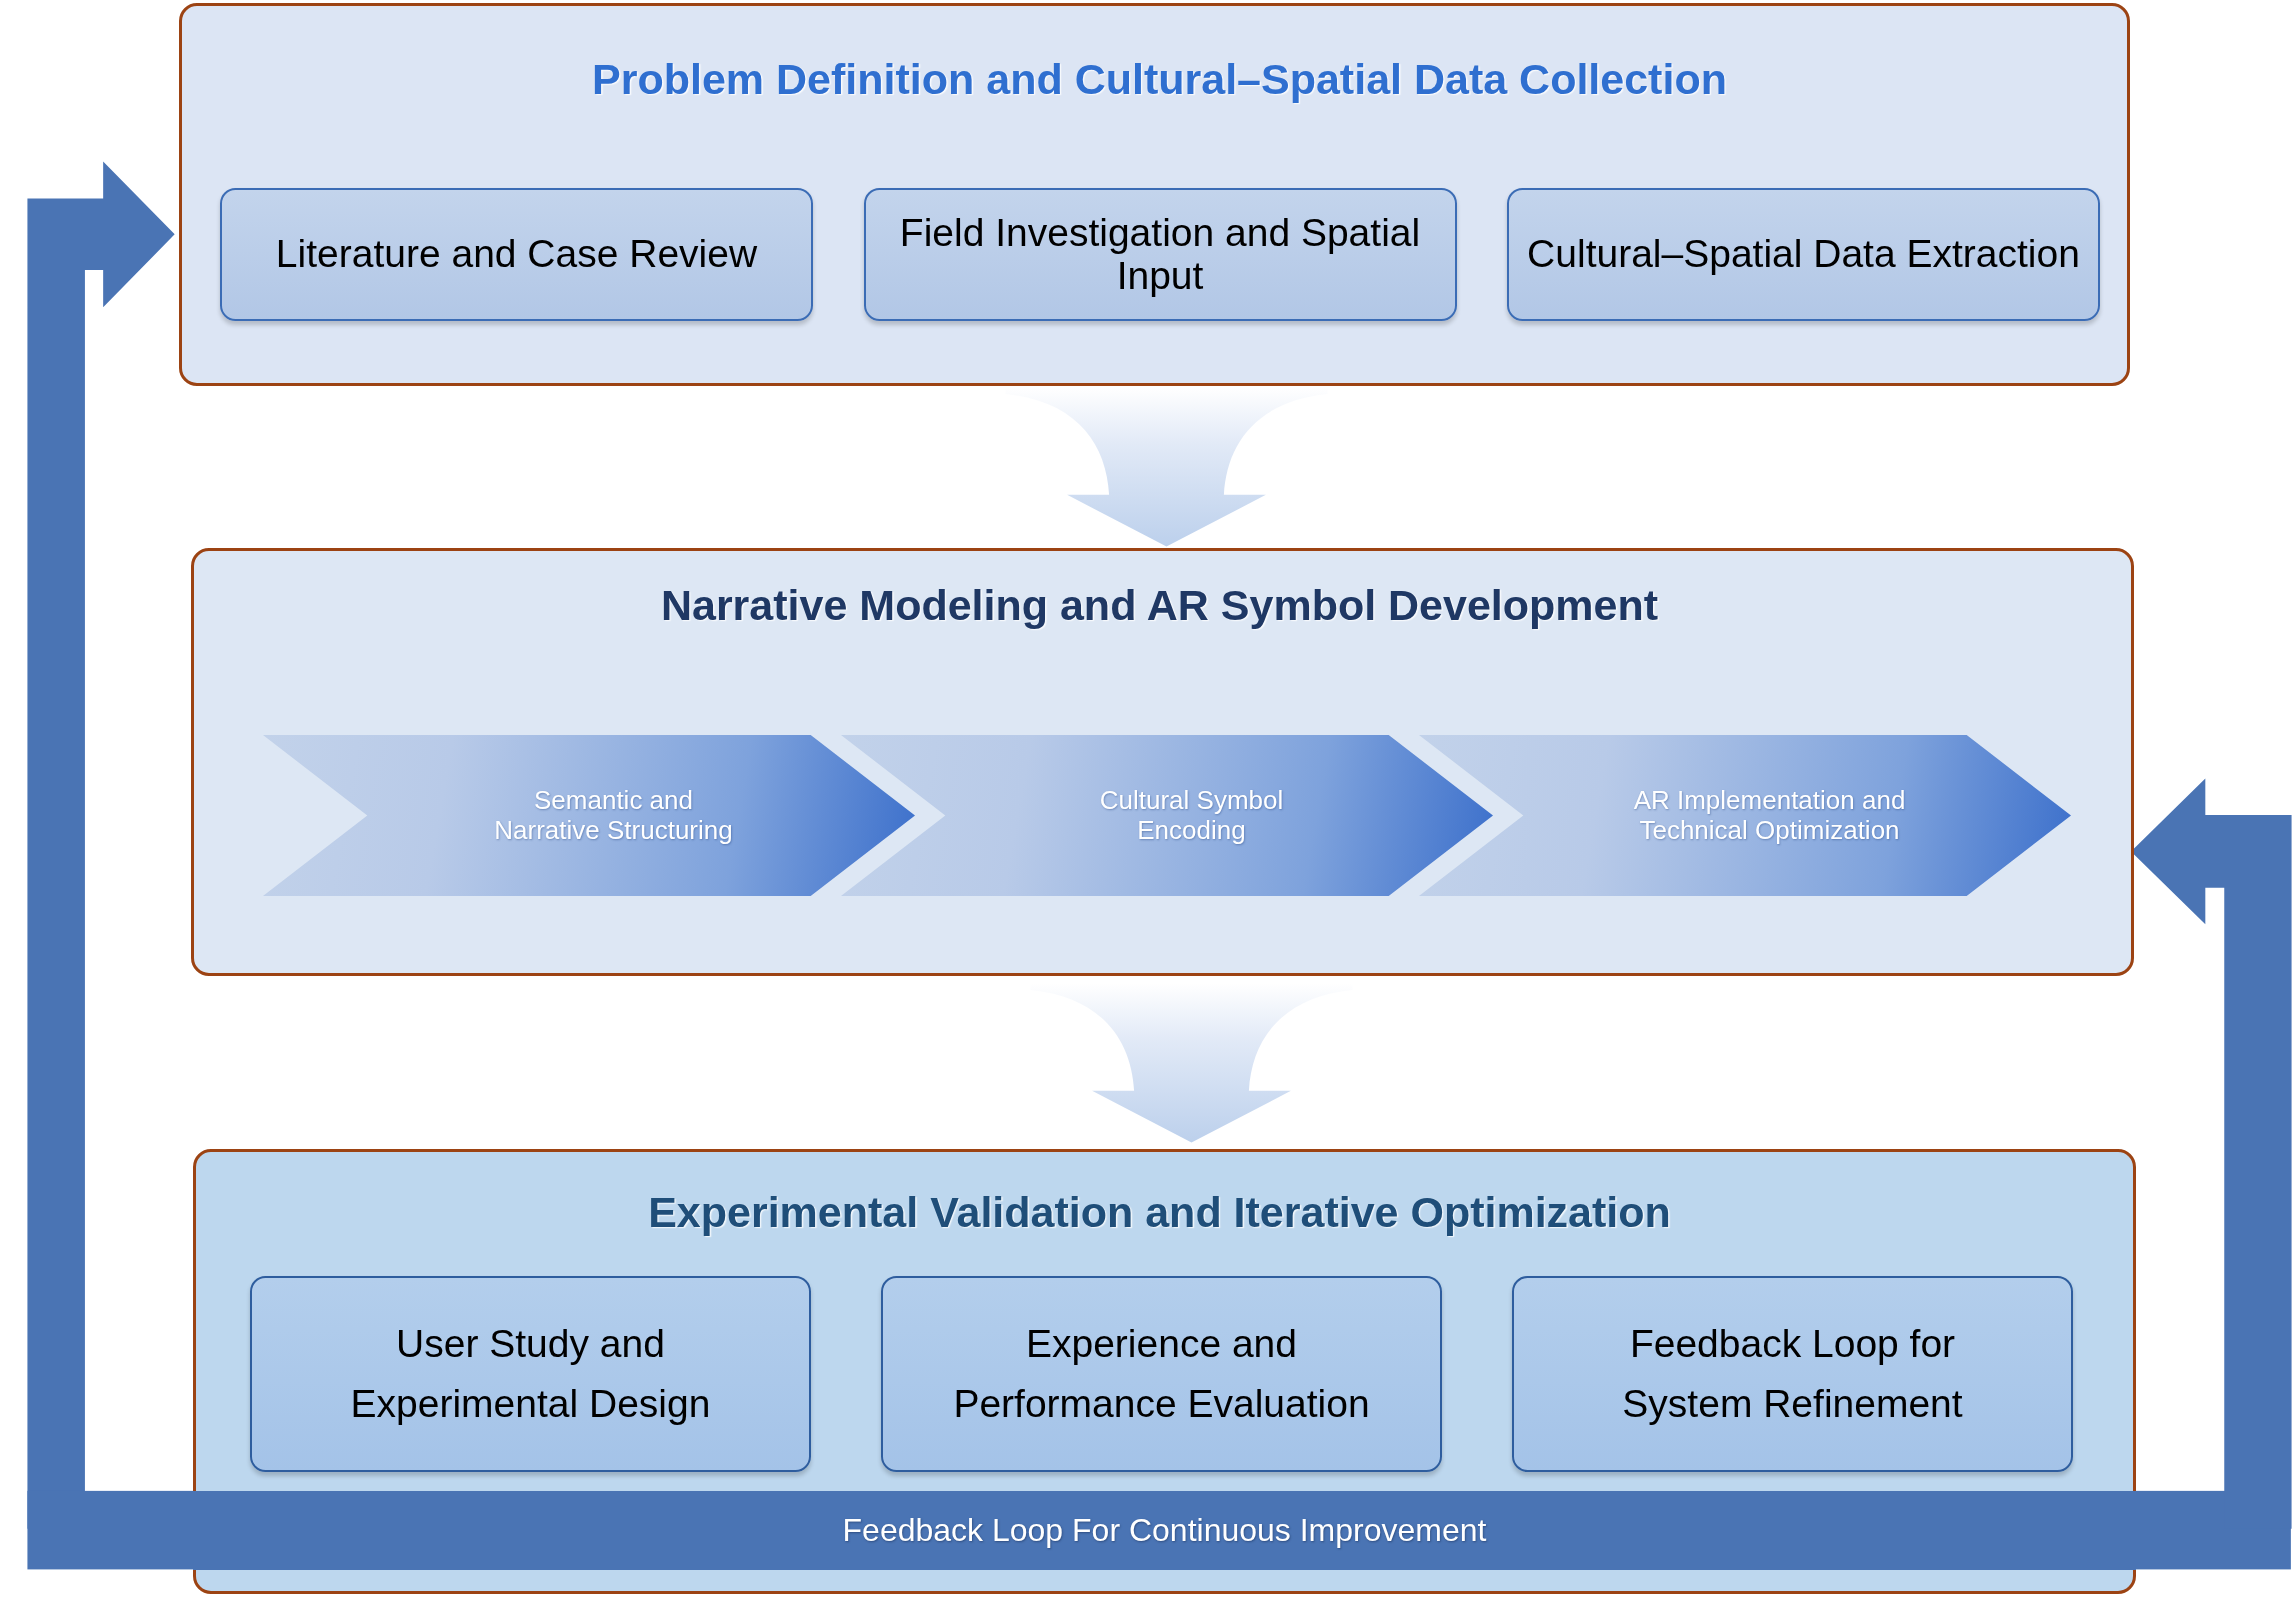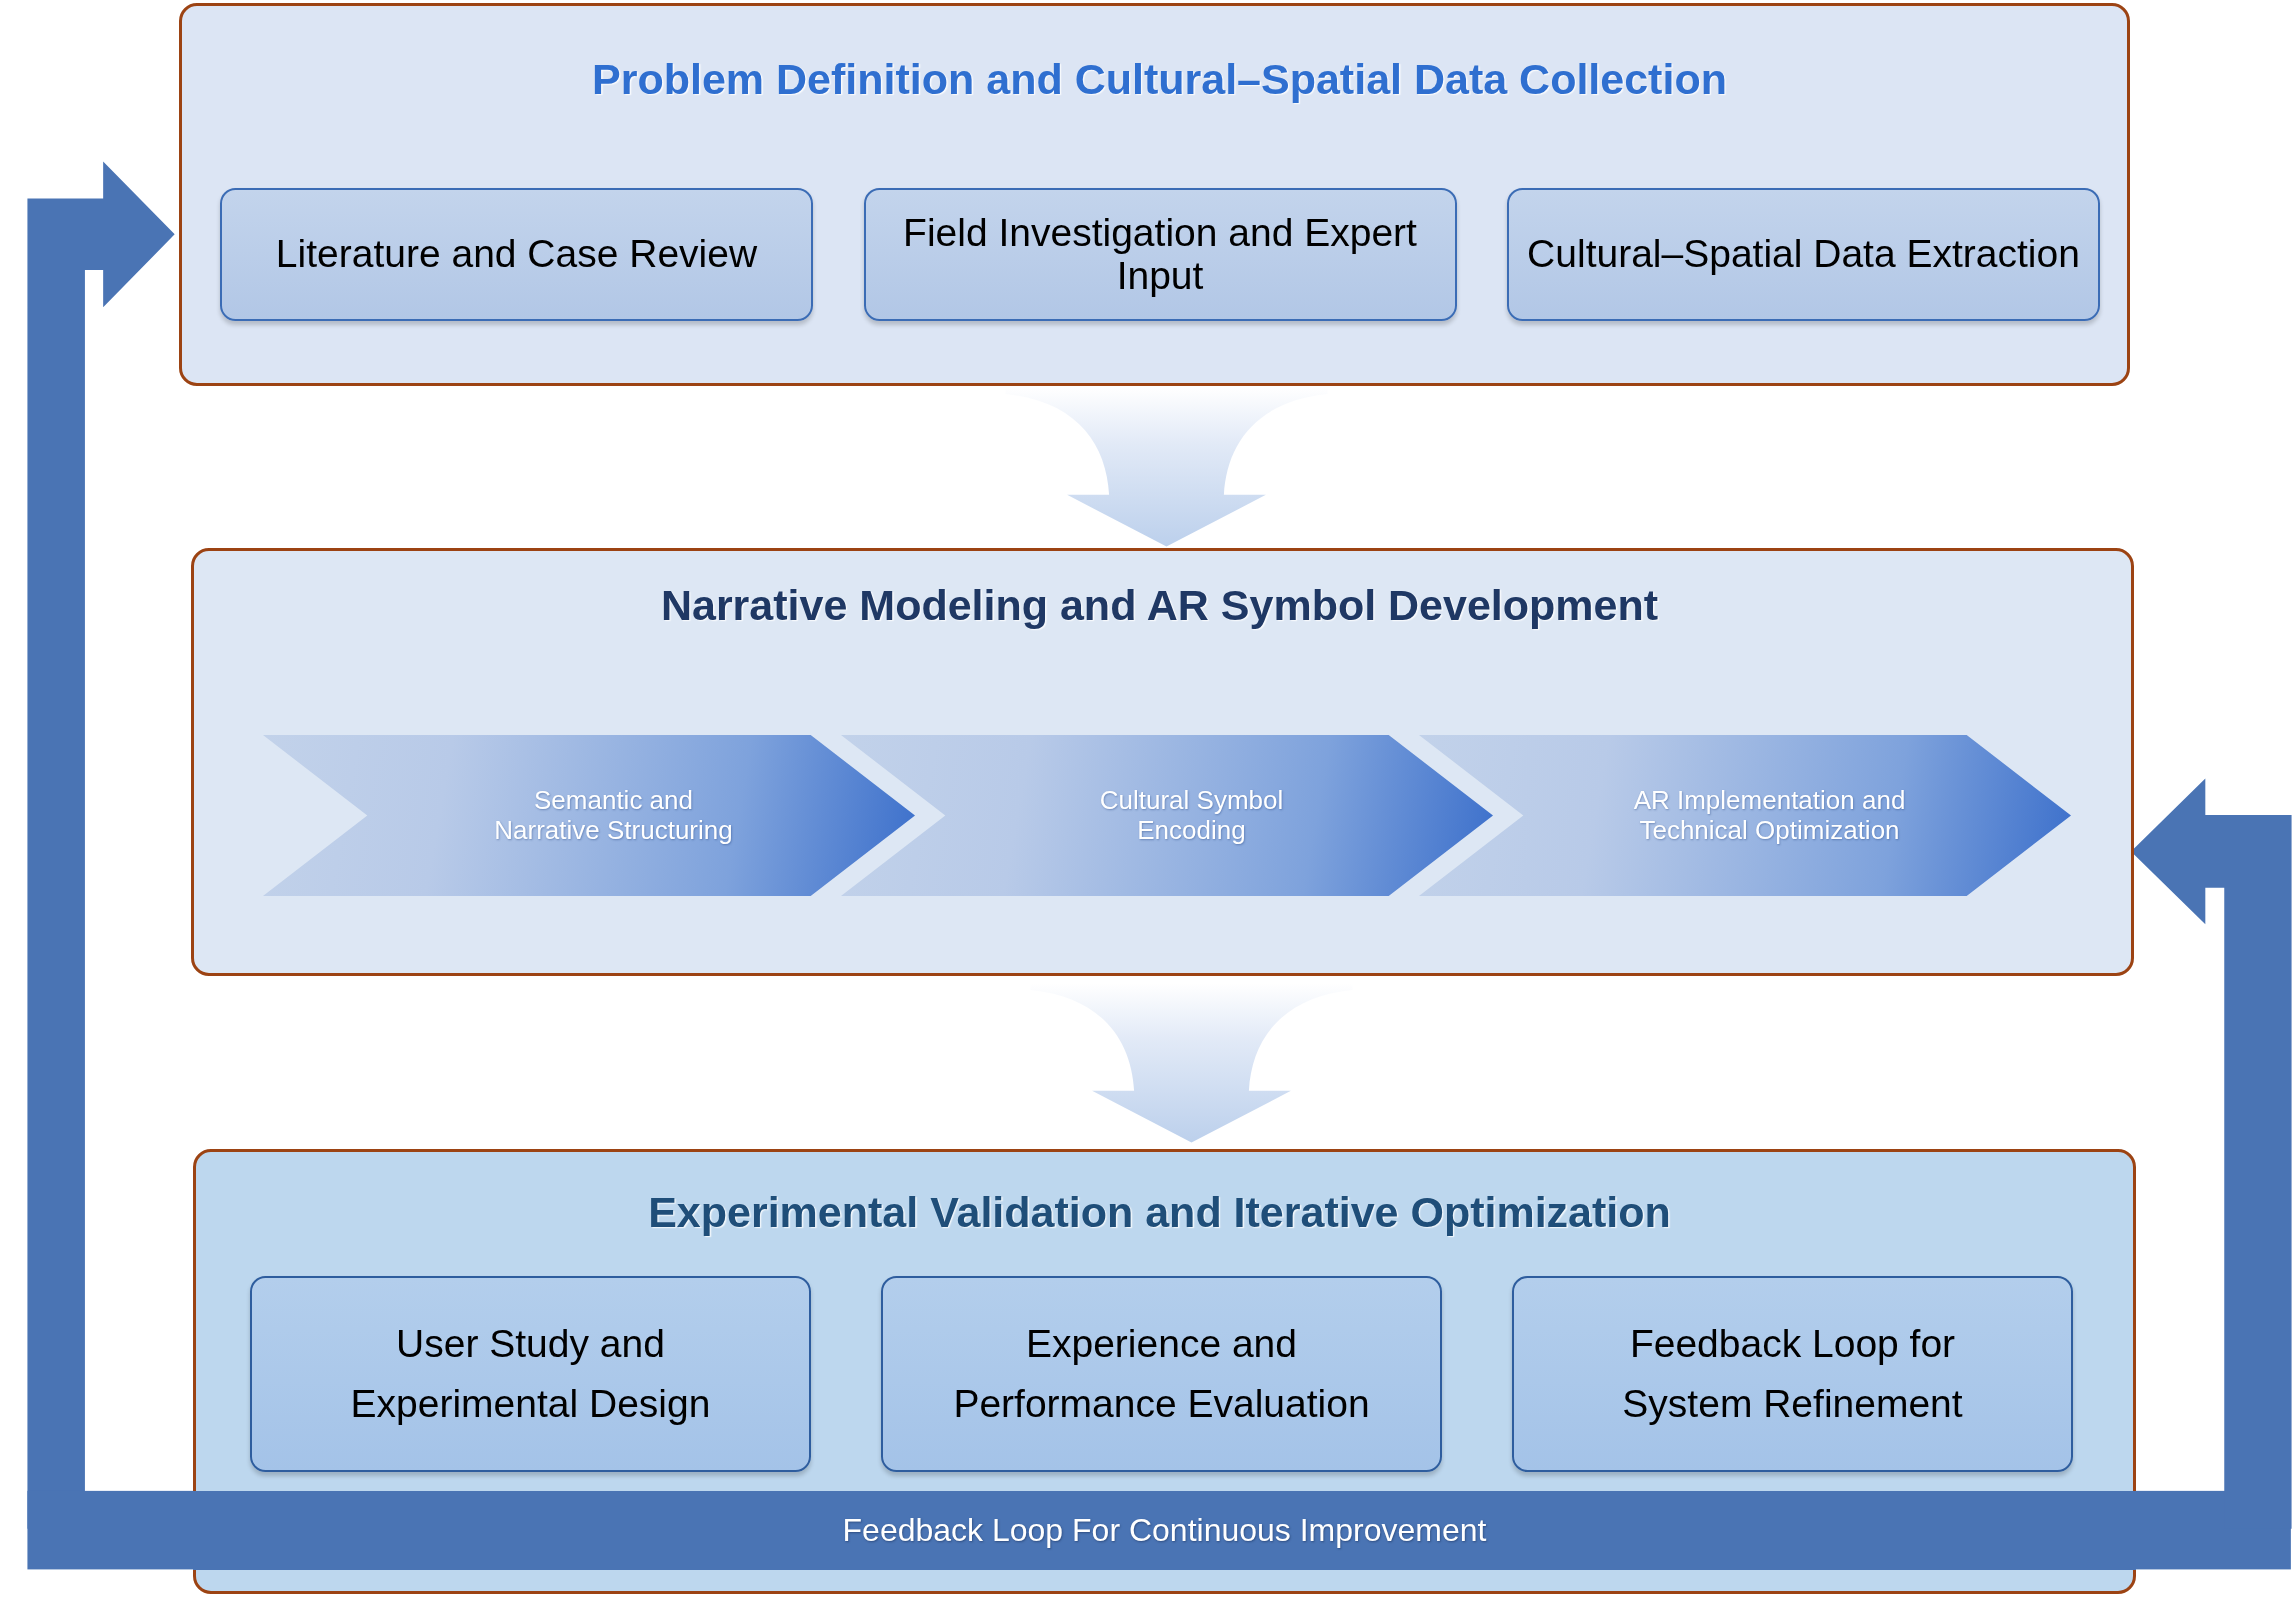--- a/index.html
+++ b/index.html
@@ -246,21 +246,21 @@
              C 144 80 100 20 0 10 Z" fill="url(#fg2)"></path>
   </svg>
 
   <div class="panel panel-1"></div>
   <div class="section-title title-1" style="z-index:6;">Problem Definition and Cultural–Spatial Data Collection</div>
   <div class="subrow subrow-1" style="z-index:6;">
     <div class="subbox">
       <span class="subbox-label">Literature and Case Review</span>
     </div>
     <div class="subbox">
-      <span class="subbox-label">Field Investigation and Expert Input</span>
+      <span class="subbox-label">Field Investigation and Spatial Input</span>
     </div>
     <div class="subbox">
       <span class="subbox-label">Cultural–Spatial Data Extraction</span>
     </div>
   </div>
 
   <div class="panel panel-2"></div>
   <div class="section-title title-2" style="z-index:6;">Narrative Modeling and AR Symbol Development</div>
   <div class="chev-row">
     <div class="chev chev-1">

